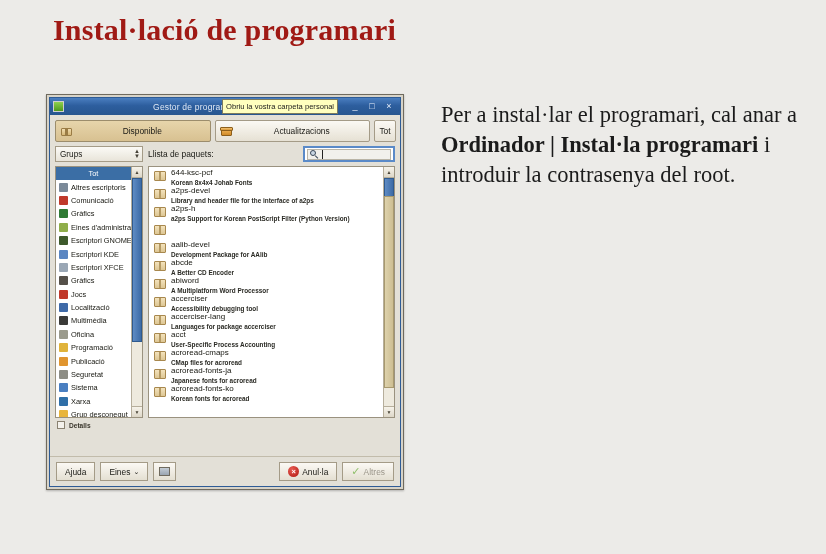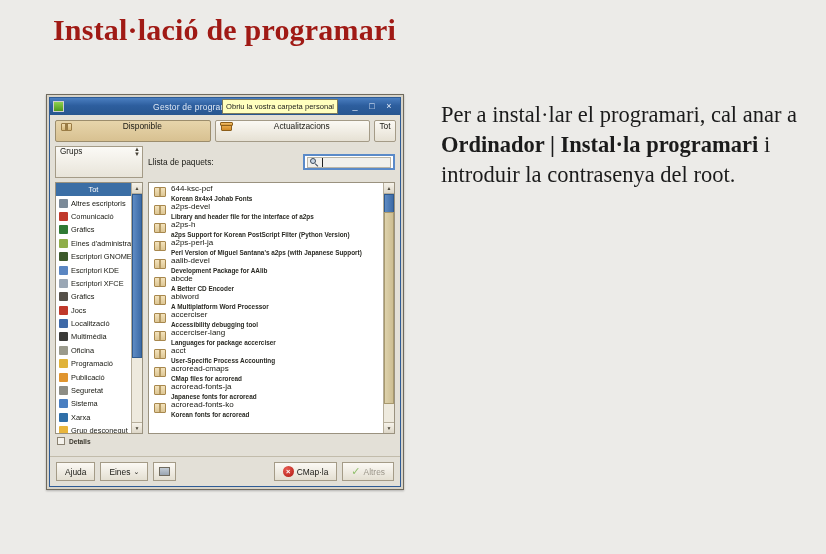--- a/index.html
+++ b/index.html
@@ -163,20 +163,21 @@
     background: #e3e0d7;
     align-items: stretch;
   }
   .tabbtn {
     flex: 1 1 0;
     height: 22px;
     border: 1px solid #a49b87;
     border-radius: 2px;
     background: linear-gradient(to bottom,#fbf9f4,#e6e1d4);
     display: flex;
+    align-items: center;
     gap: 5px;
     padding: 0 4px;
     box-sizing: border-box;
     font-size: 8.4px;
     color: #191914;
     position: relative;
   }
   .tabbtn.active {
     background: linear-gradient(to bottom,#e7d5ab,#d8c191);
     border-color: #9c8d6c;
@@ -243,24 +244,25 @@
   
   .filterrow {
     display: flex;
     align-items: center;
     gap: 5px;
     padding: 0 5px 4px 5px;
     background: #e3e0d7;
   }
   .combo {
     width: 88px;
-    height: 32px;
+    height: 16px;
     border: 1px solid #a49b87;
     background: linear-gradient(to bottom,#fbfaf6,#e8e4d9);
     display: flex;
+    align-items: center;
     padding: 0 2px 0 4px;
     box-sizing: border-box;
     font-size: 8.2px;
     color: #191914;
   }
   .combo .cl { flex: 1; }
   .combo .spin {
     font-size: 6px;
     line-height: 5px;
     color: #454036;
@@ -713,24 +715,20 @@
             </div>
             <div class="pkgrow">
               <span class="pico"></span>
               <div class="pkgtext">
                 <div class="pkgname">a2ps-h</div>
                 <div class="pkgdesc">a2ps Support for Korean PostScript Filter (Python Version)</div>
               </div>
             </div>
             <div class="pkgrow">
               <span class="pico"></span>
-              <div class="pkgtext">
-                <div class="pkgname">a2ps-perl-ja</div>
-                <div class="pkgdesc">Perl Version of Miguel Santana's a2ps (with Japanese Support)</div>
-              </div>
             </div>
             <div class="pkgrow">
               <span class="pico"></span>
               <div class="pkgtext">
                 <div class="pkgname">aalib-devel</div>
                 <div class="pkgdesc">Development Package for AAlib</div>
               </div>
             </div>
             <div class="pkgrow">
               <span class="pico"></span>
@@ -812,21 +810,21 @@
       <div class="btn">
         <span>Eines</span>
         <span class="chev">⌄</span>
       </div>
       <div class="btn icononly">
         <span class="mini-screen"></span>
       </div>
       <div class="spacer"></div>
       <div class="btn">
         <span class="xicon">×</span>
-        <span>CMap·la</span>
+        <span>Anul·la</span>
       </div>
       <div class="btn disabled">
         <span class="checkicon">✓</span>
         <span>Altres</span>
       </div>
     </div>
 
   </div>
 </div>
 

